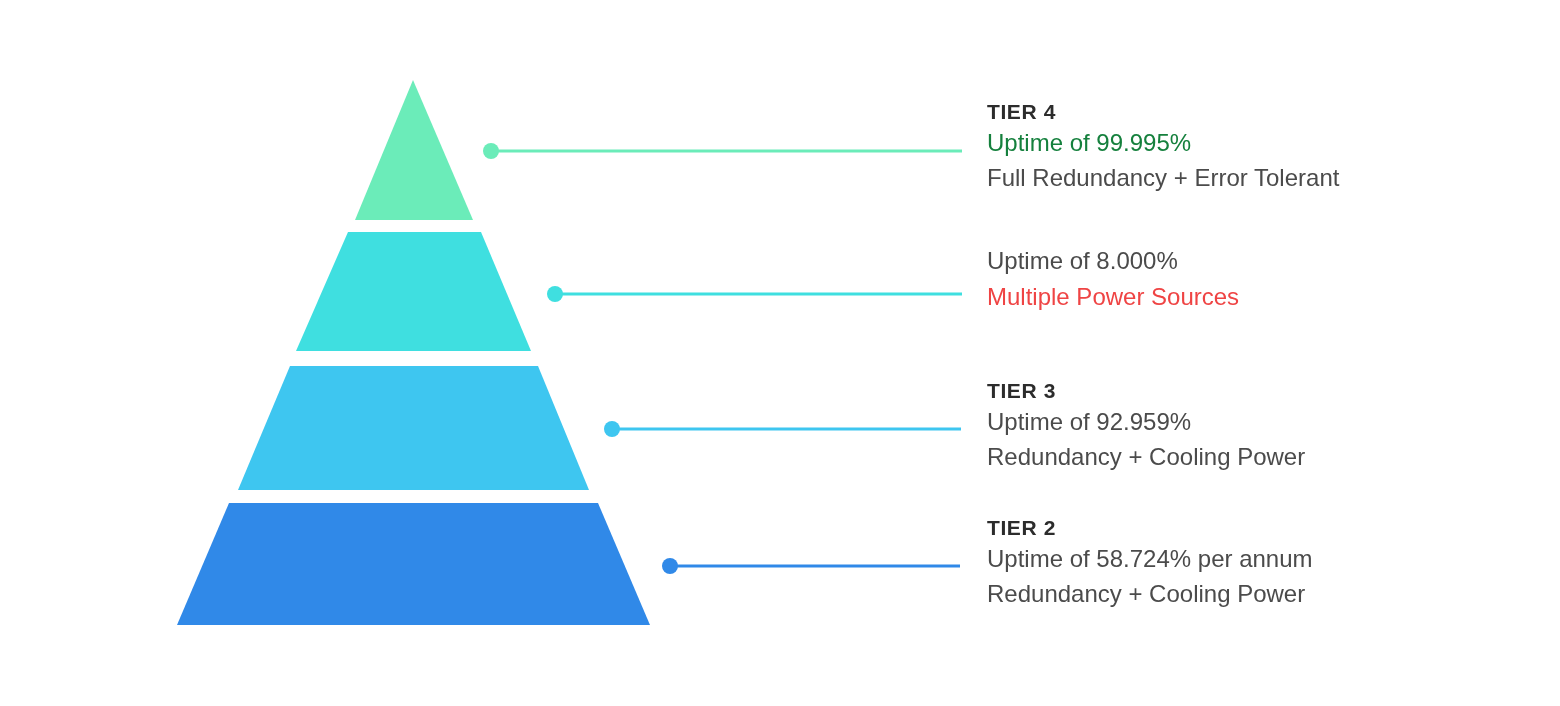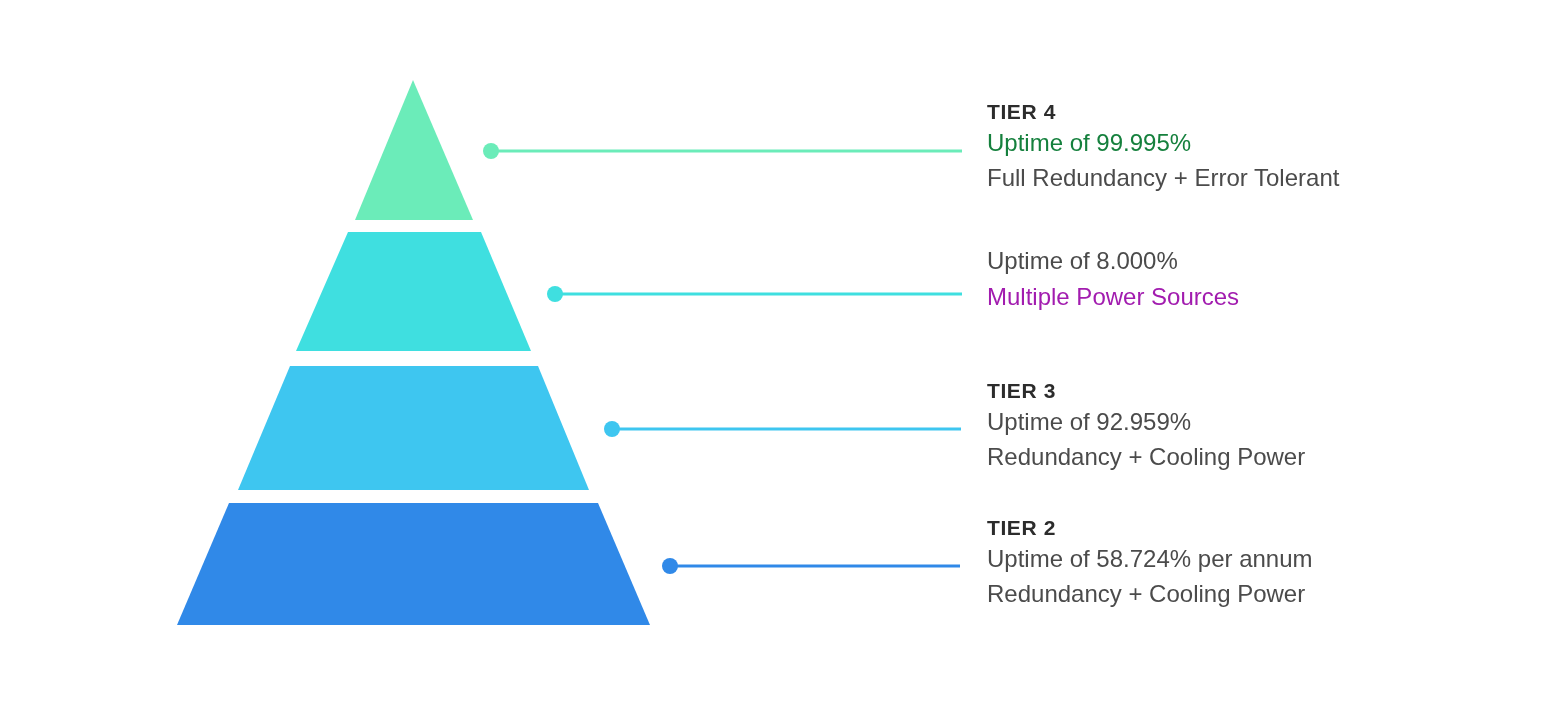--- a/index.html
+++ b/index.html
@@ -88,21 +88,21 @@
   </svg>
 
   <div id="text-tier4" class="tier-text-block">
     <div class="tier-heading" style="color: rgb(44, 44, 44);">TIER 4</div>
     <div class="tier-line" style="color: #15803d;">Uptime of 99.995%</div>
     <div class="tier-line" style="color: rgb(75, 75, 75);">Full Redundancy + Error Tolerant</div>
   </div>
 
   <div id="text-tier3" class="tier-text-block">
     <div class="tier-line" style="color: rgb(75, 75, 75);">Uptime of 8.000%</div>
-    <div class="tier-line" style="color: #a21caf;">Multiple Power Sources</div>
+    <div class="tier-line" style="color: #ef4444;">Multiple Power Sources</div>
   </div>
 
   <div id="text-tier2" class="tier-text-block">
     <div class="tier-heading" style="color: rgb(44, 44, 44);">TIER 3</div>
     <div class="tier-line" style="color: rgb(75, 75, 75);">Uptime of 92.959%</div>
     <div class="tier-line" style="color: rgb(75, 75, 75);">Redundancy + Cooling Power</div>
   </div>
 
   <div id="text-tier1" class="tier-text-block">
     <div class="tier-heading" style="color: rgb(44, 44, 44);">TIER 2</div>

